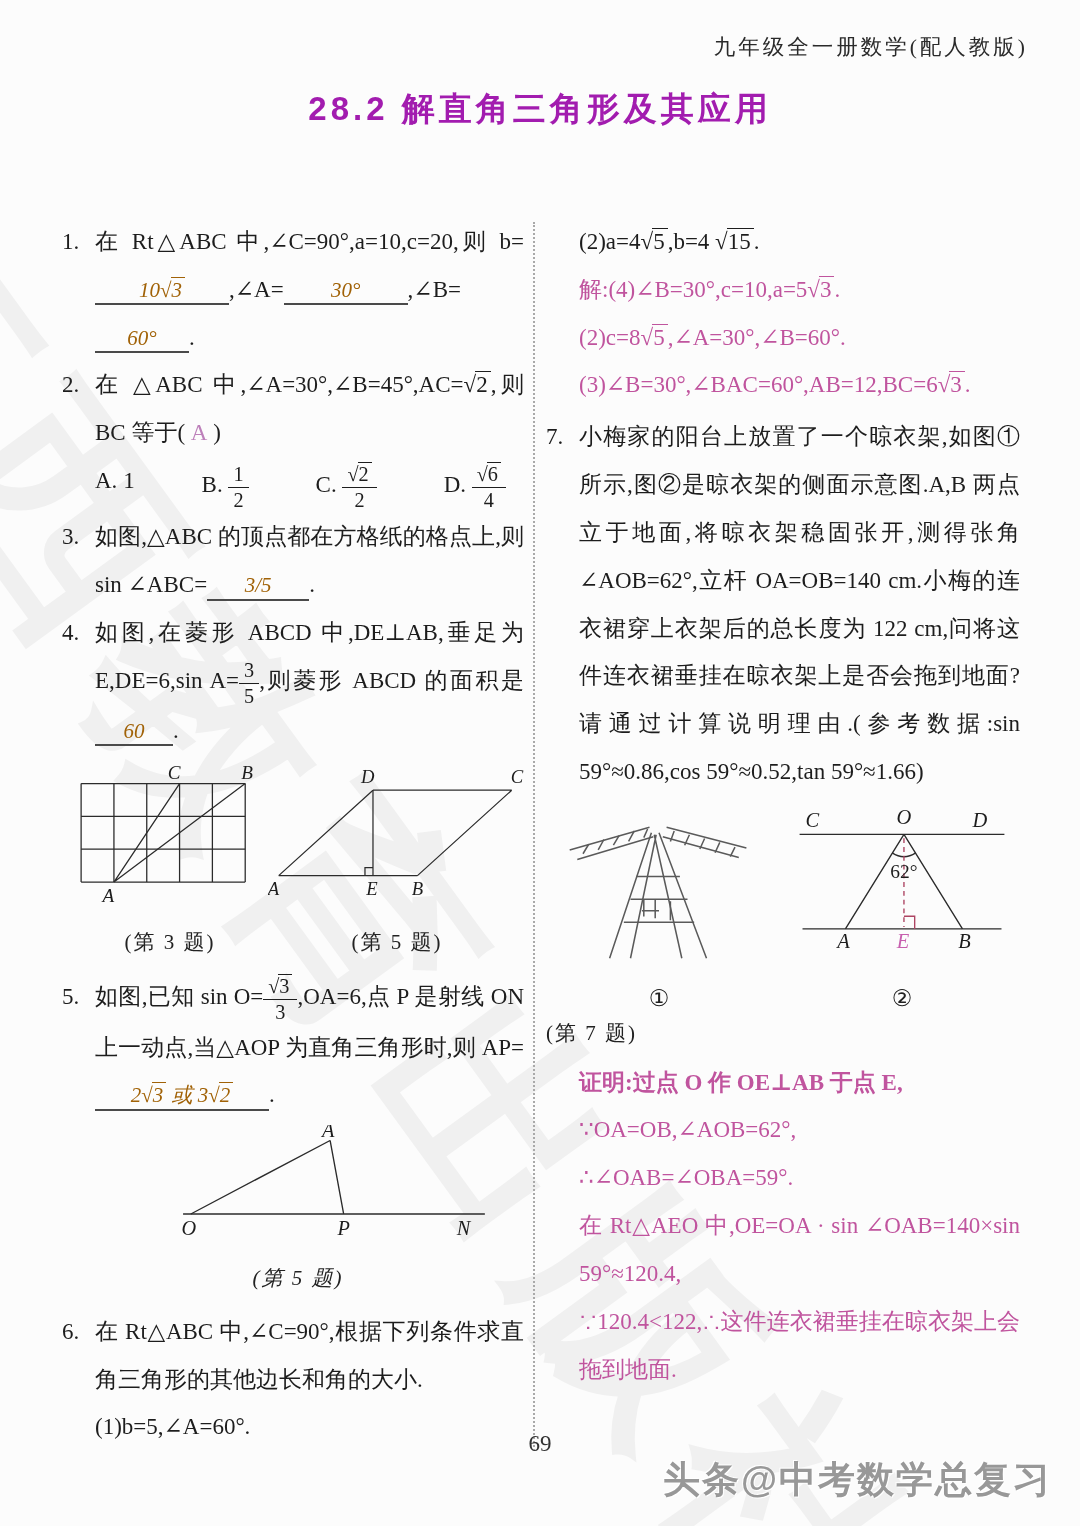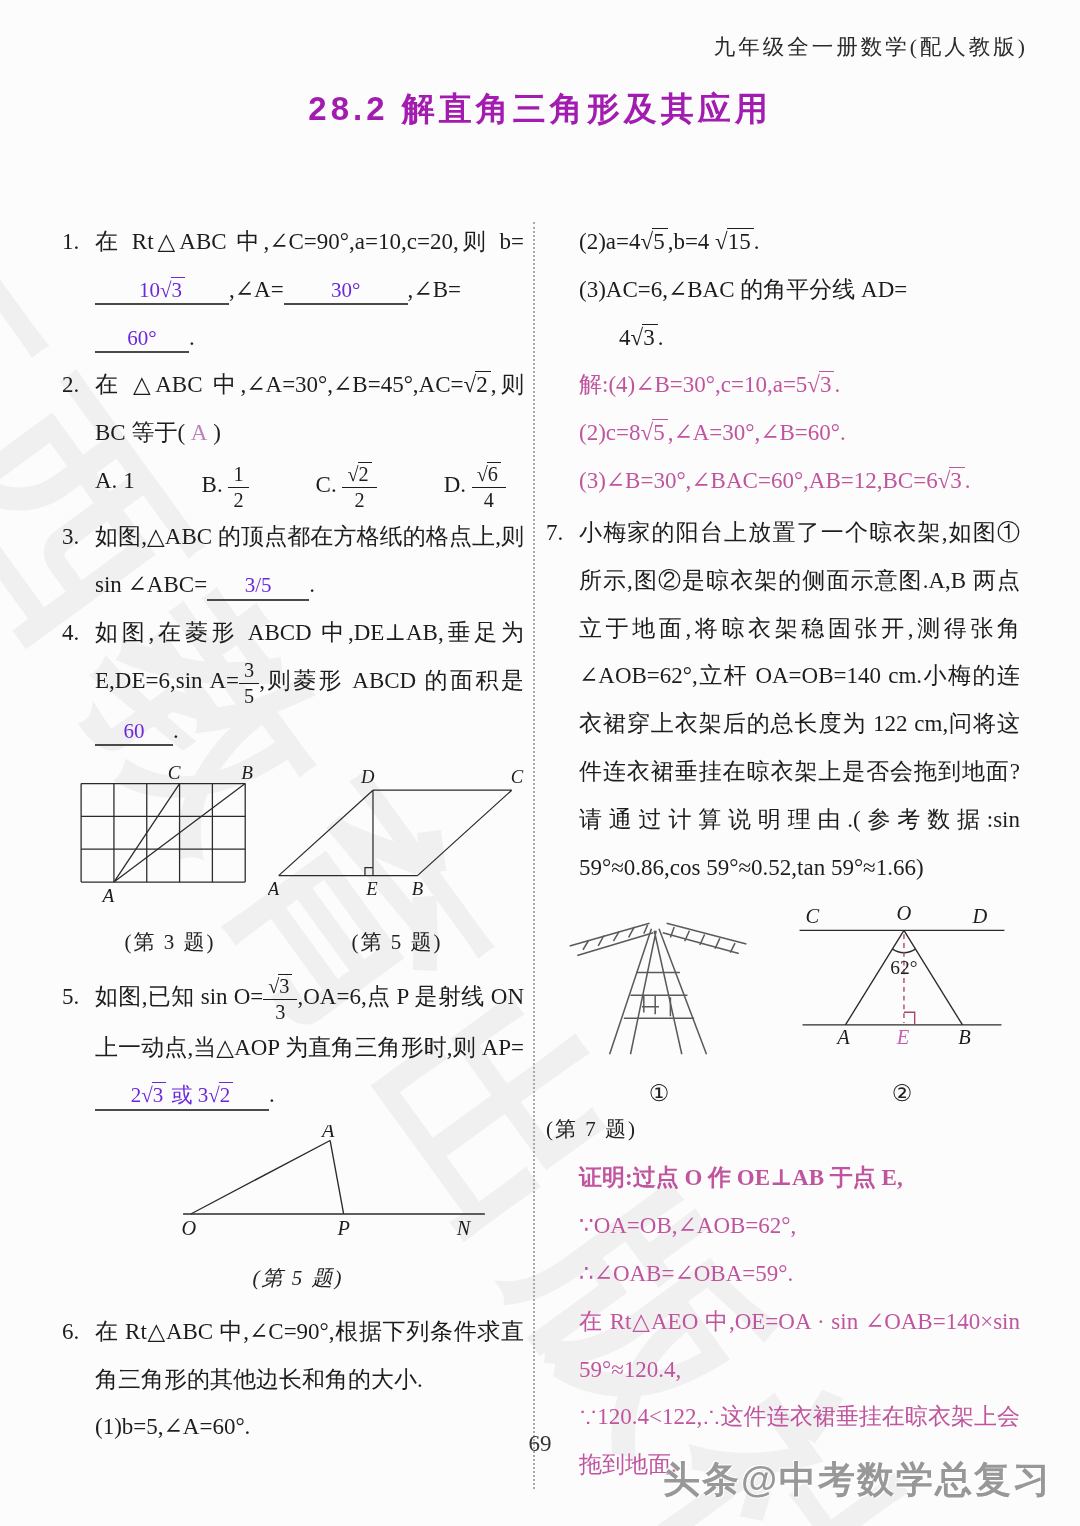--- a/index.html
+++ b/index.html
@@ -46,21 +46,21 @@
   }
   #col-left{width:462px;}
   #col-div{width:0; border-left:2px dotted #a9a9a9; margin:4px 9px 0 9px; min-height:1185px;}
   #col-right{flex:1; padding-left:2px;}
   
   .prob{position:relative; padding-left:33px; text-align:justify;}
   .prob .no{position:absolute; left:0; top:0;}
   .blank{
     display:inline-block; text-align:center; vertical-align:baseline;
     border-bottom:2px solid #4a4a4a; line-height:1.25; padding:0 8px 0 8px;
-    color:#6d28d9; font-size:21px;
+    color:#a16207; font-size:21px;font-style:italic;
   }
   .w120{min-width:118px;} .w110{min-width:108px;} .w84{min-width:78px;}
   .w90{min-width:86px;} .w70{min-width:62px;} .w160{min-width:158px;}
   .pinkans{color:#bd80ba;}
   .sol{color:#c0549e;}
   .sq{white-space:nowrap;}
   .sq .r{border-top:1.6px solid currentColor; padding:0 3px 0 1px; margin-left:-1px;}
   .frac{display:inline-block; vertical-align:-0.72em; text-align:center; line-height:1.12; font-size:0.88em;}
   .frac .num{display:block; border-bottom:1.6px solid currentColor; padding:0 5px 1px;}
   .frac .den{display:block; padding-top:1px;}
@@ -180,24 +180,20 @@
     </div>
 
     <div id="col-div"></div>
 
     <div id="col-right">
 
       <div class="prob">
         <span>(2)a=4</span><span class="sq"><span>√</span><span class="r">5</span></span><span>,b=4 </span><span class="sq"><span>√</span><span class="r">15</span></span><span>.</span>
       </div>
 
-      <div class="prob">
-        <span>(3)AC=6,∠BAC 的角平分线 AD=</span>
-        <div class="indent2"><span>4</span><span class="sq"><span>√</span><span class="r">3</span></span><span>.</span></div>
-      </div>
 
       <div class="prob sol">
         <span>解:(4)∠B=30°,c=10,a=5</span><span class="sq"><span>√</span><span class="r">3</span></span><span>.</span>
       </div>
       <div class="prob sol">
         <span>(2)c=8</span><span class="sq"><span>√</span><span class="r">5</span></span><span>,∠A=30°,∠B=60°.</span>
       </div>
       <div class="prob sol">
         <span>(3)∠B=30°,∠BAC=60°,AB=12,BC=6</span><span class="sq"><span>√</span><span class="r">3</span></span><span>.</span>
       </div>

